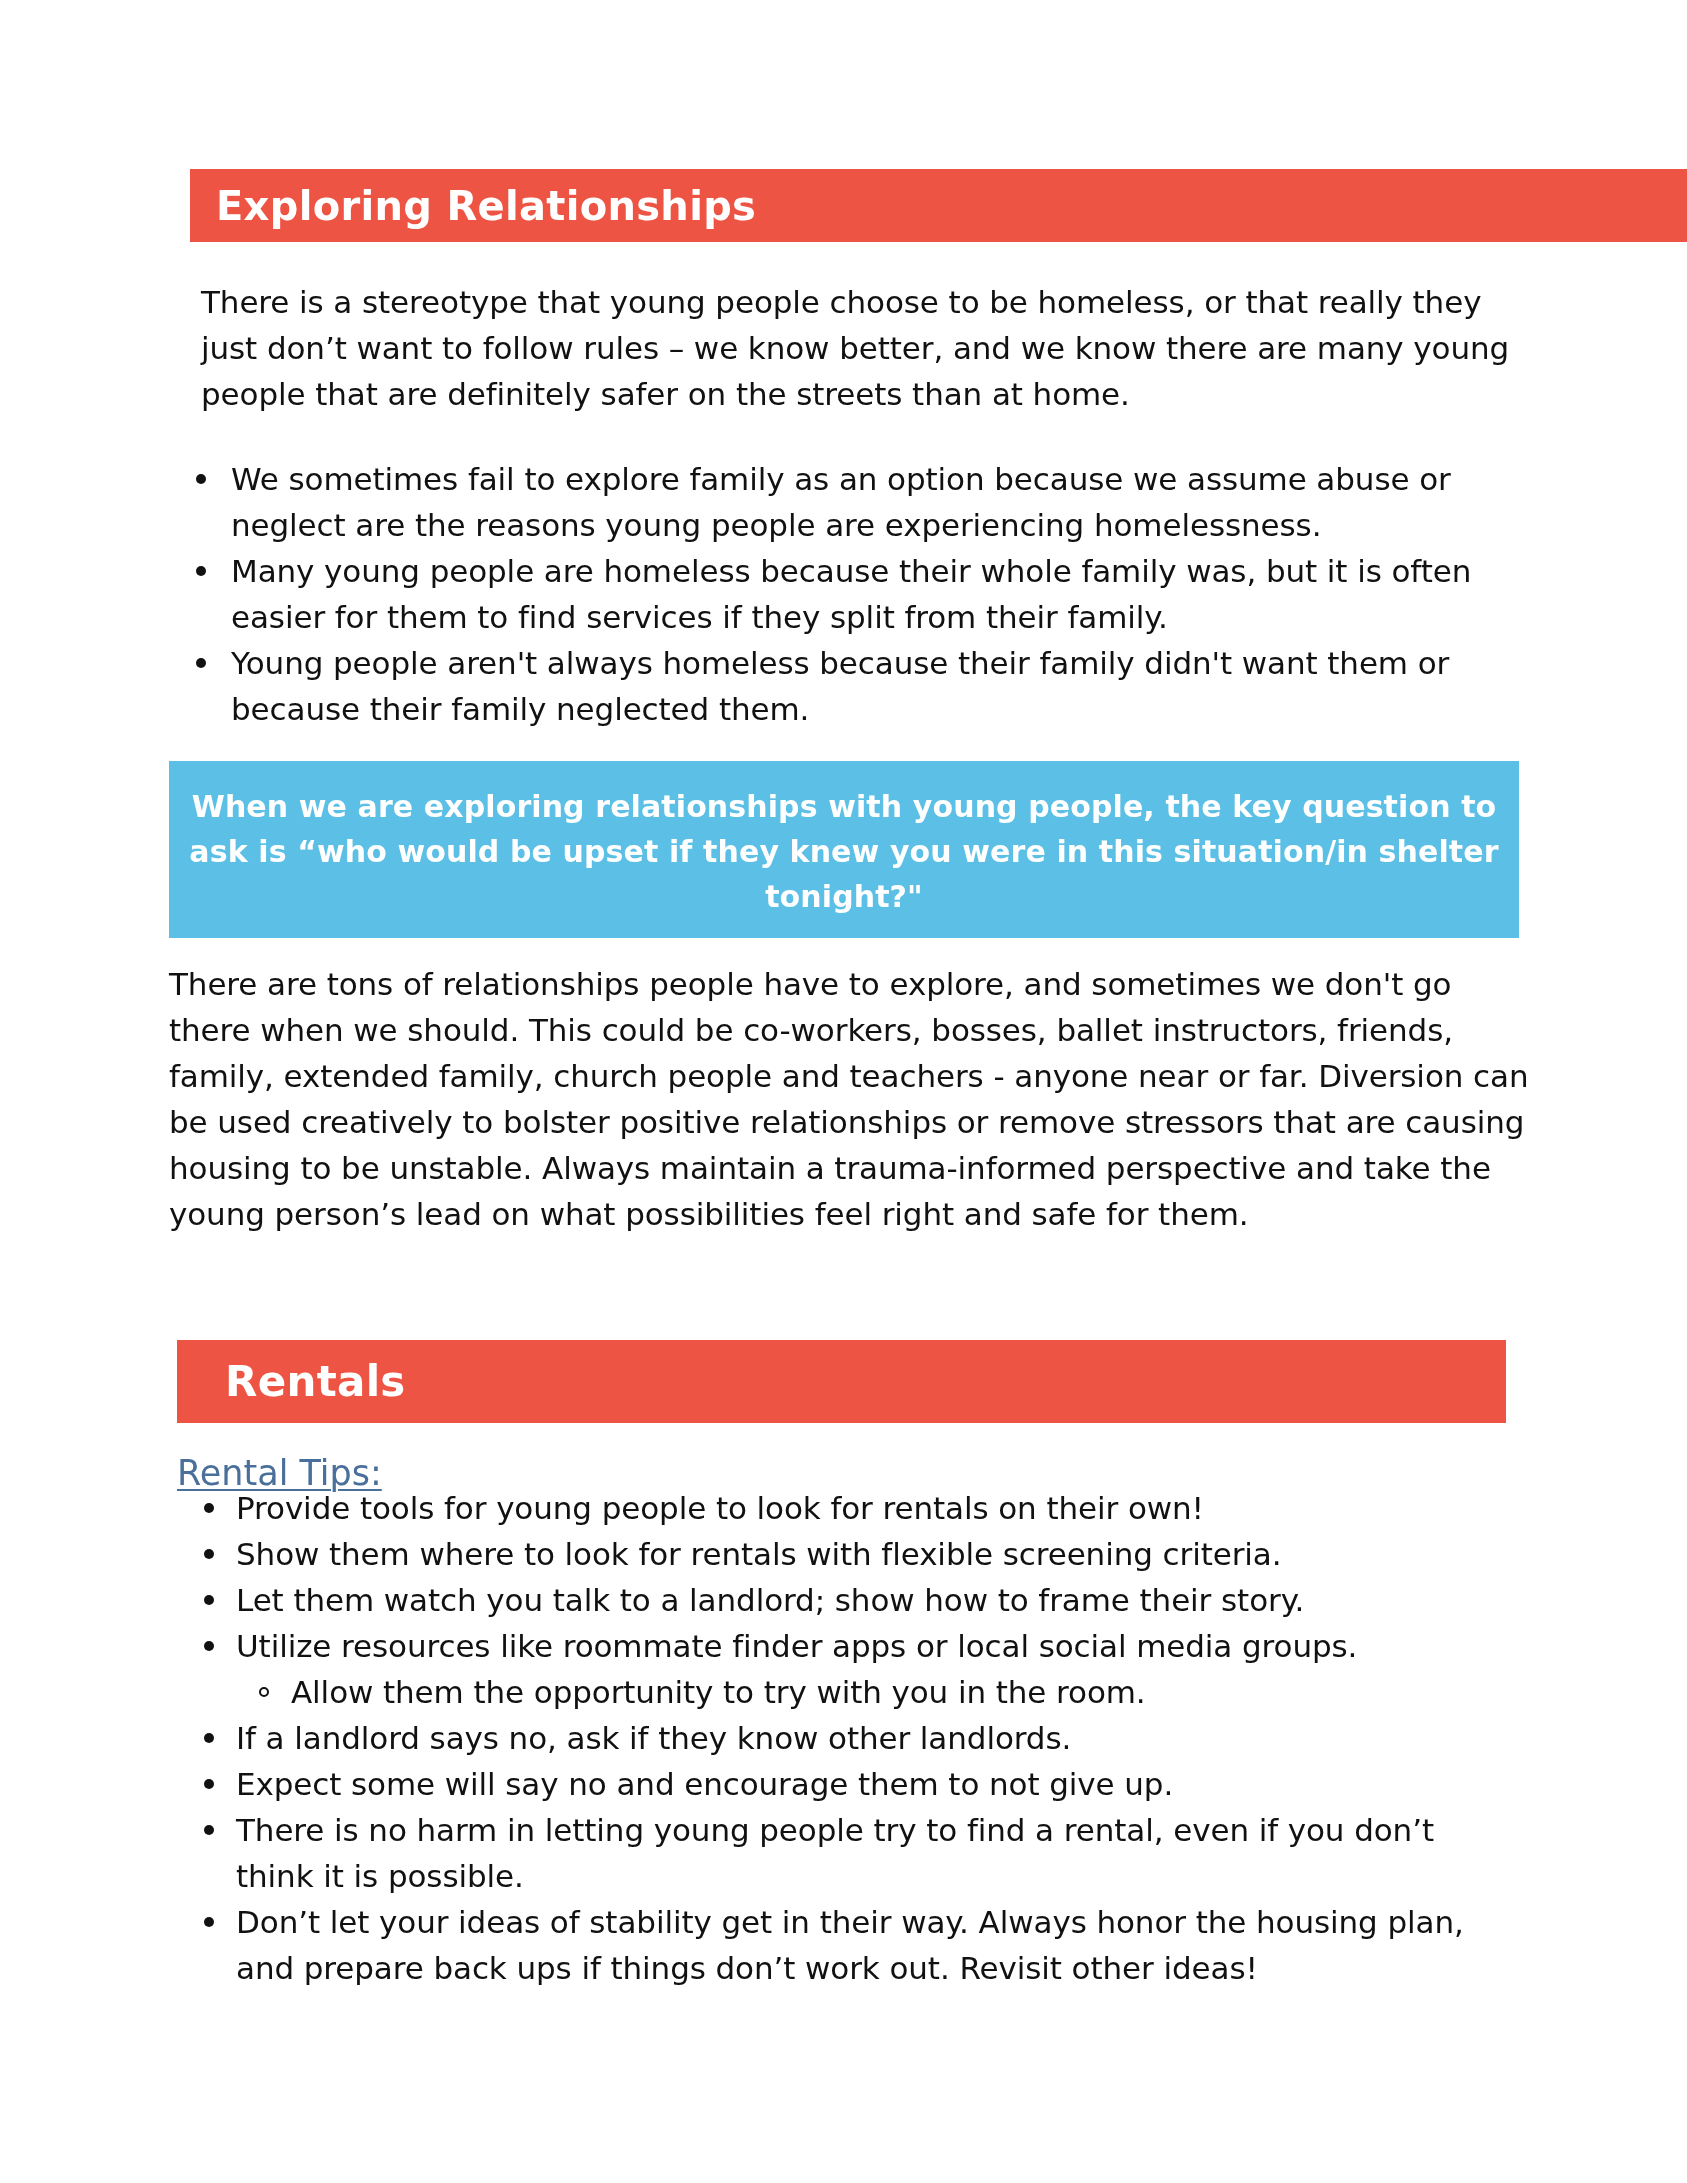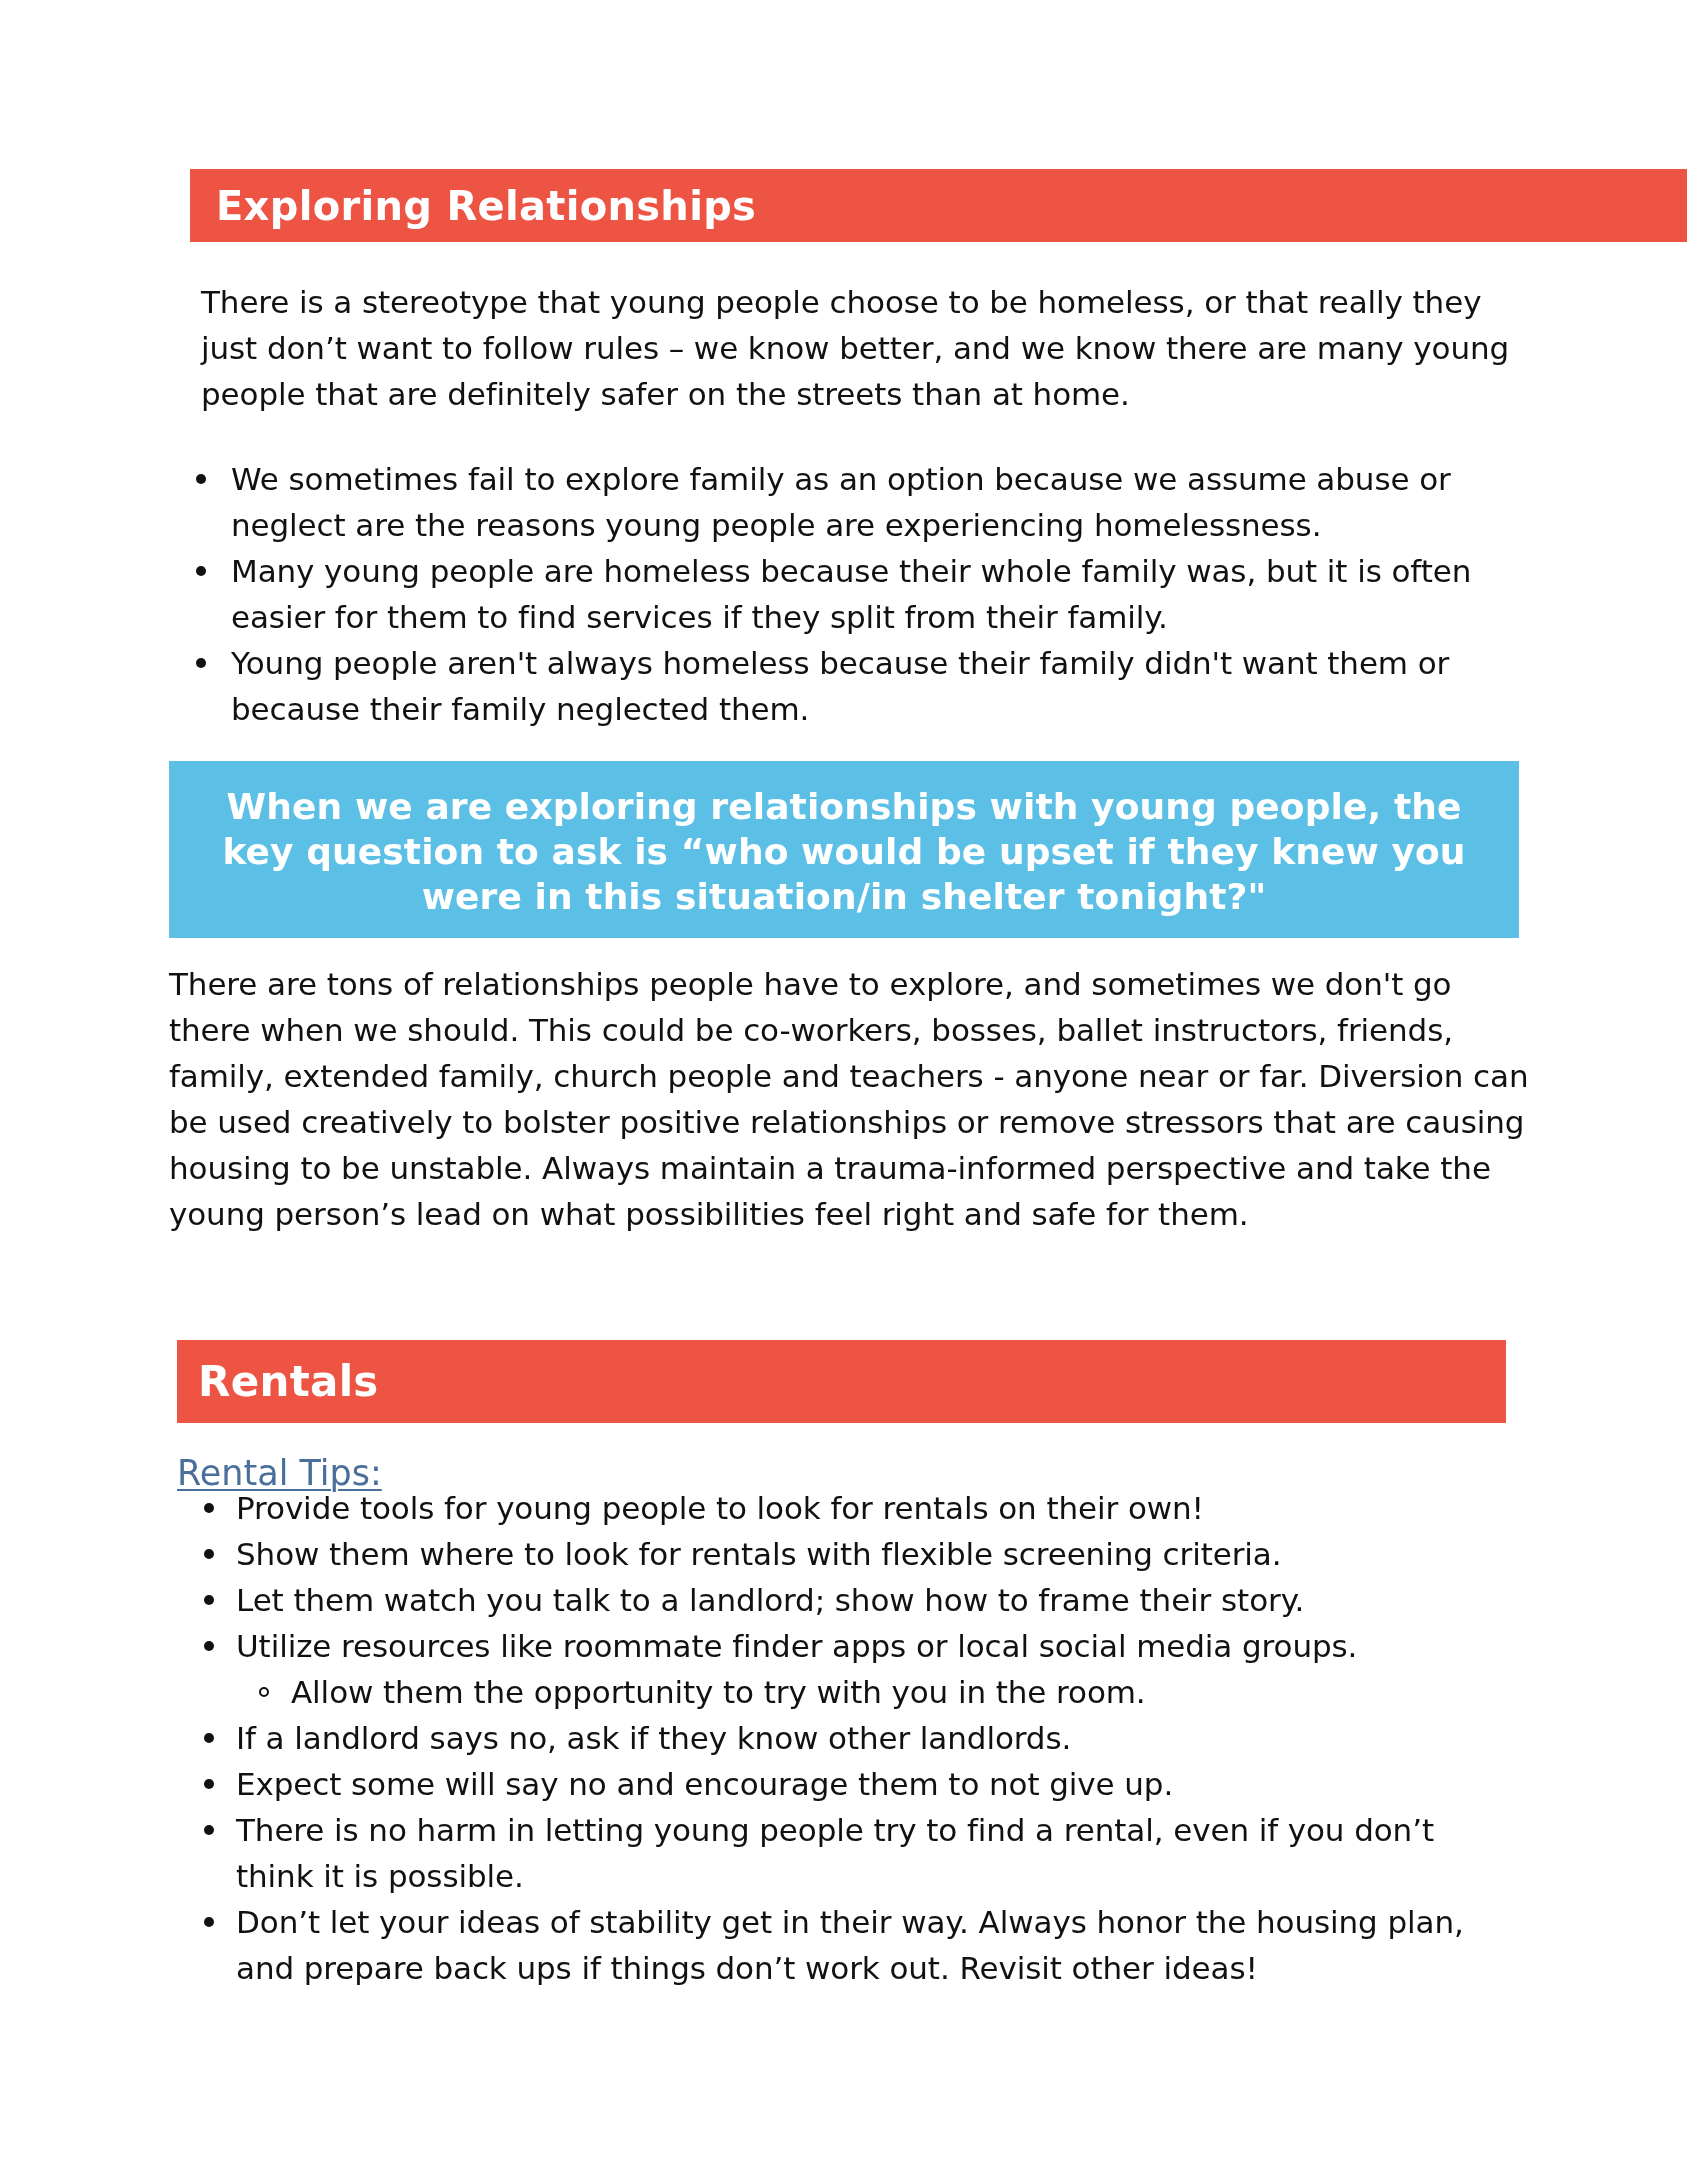--- a/index.html
+++ b/index.html
@@ -29,21 +29,21 @@
       align-items: center;
       letter-spacing: 0.3px;
     }
     #hdr-relationships {
       left: 190px; top: 169px; width: 1511px; height: 73px;
       padding-left: 26px;
       font-size: 40px;
     }
     #hdr-rentals {
       left: 177px; top: 1340px; width: 1329px; height: 83px;
-      padding-left: 21px;
+      padding-left: 48px;
       font-size: 42px;
     }
     .body-text {
       position: absolute;
       font-size: 31px;
       line-height: 46px;
       letter-spacing: -0.1px;
       color: #111111;
     }
     #intro {
@@ -77,21 +77,21 @@
       left: 231px; top: 456px; width: 1309px;
     }
     #rel-bullets .bullet-dot { left: -35px; top: 18px; }
 
     #callout {
       position: absolute;
       left: 169px; top: 761px; width: 1350px; height: 177px;
       background: #5CC0E6;
       color: #ffffff;
       font-weight: bold;
-      font-size: 36px;
+      font-size: 30px;
       line-height: 45px;
       text-align: center;
       padding: 23px 20px 0 20px;
       letter-spacing: 0.1px;
     }
     #para2 {
       left: 169px; top: 961px; width: 1363px;
     }
     #rental-tips-heading {
       position: absolute;

